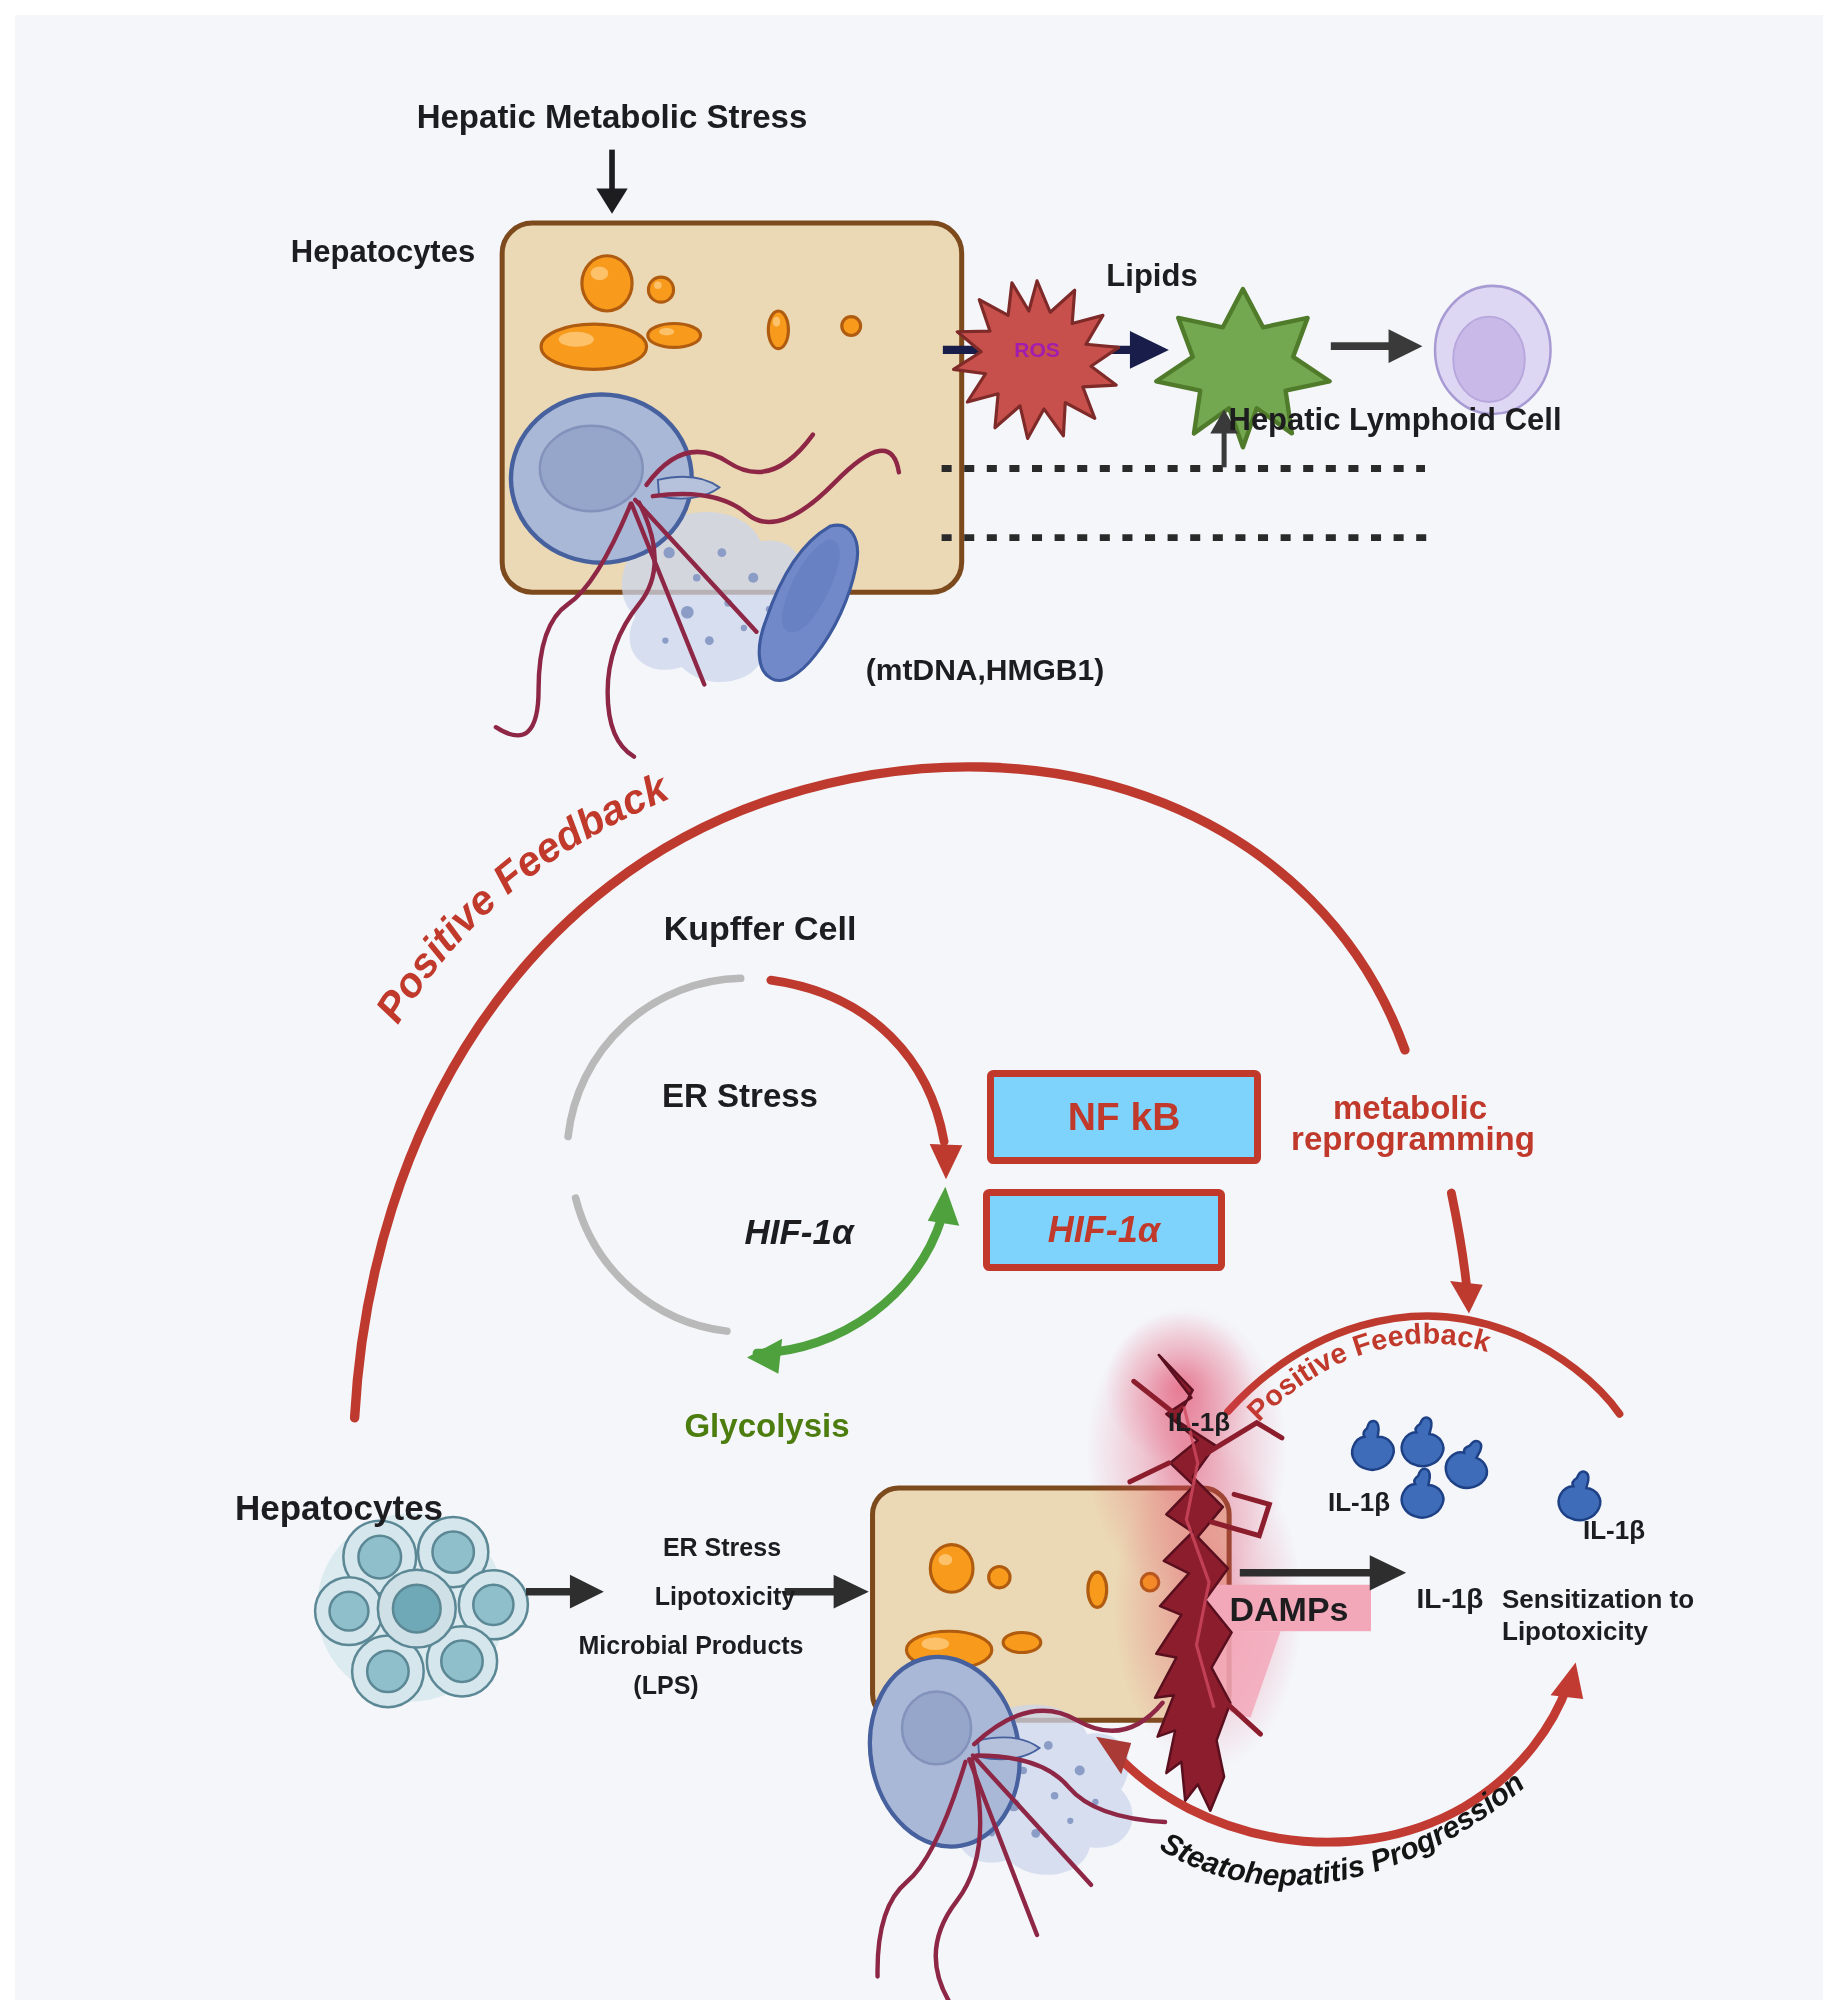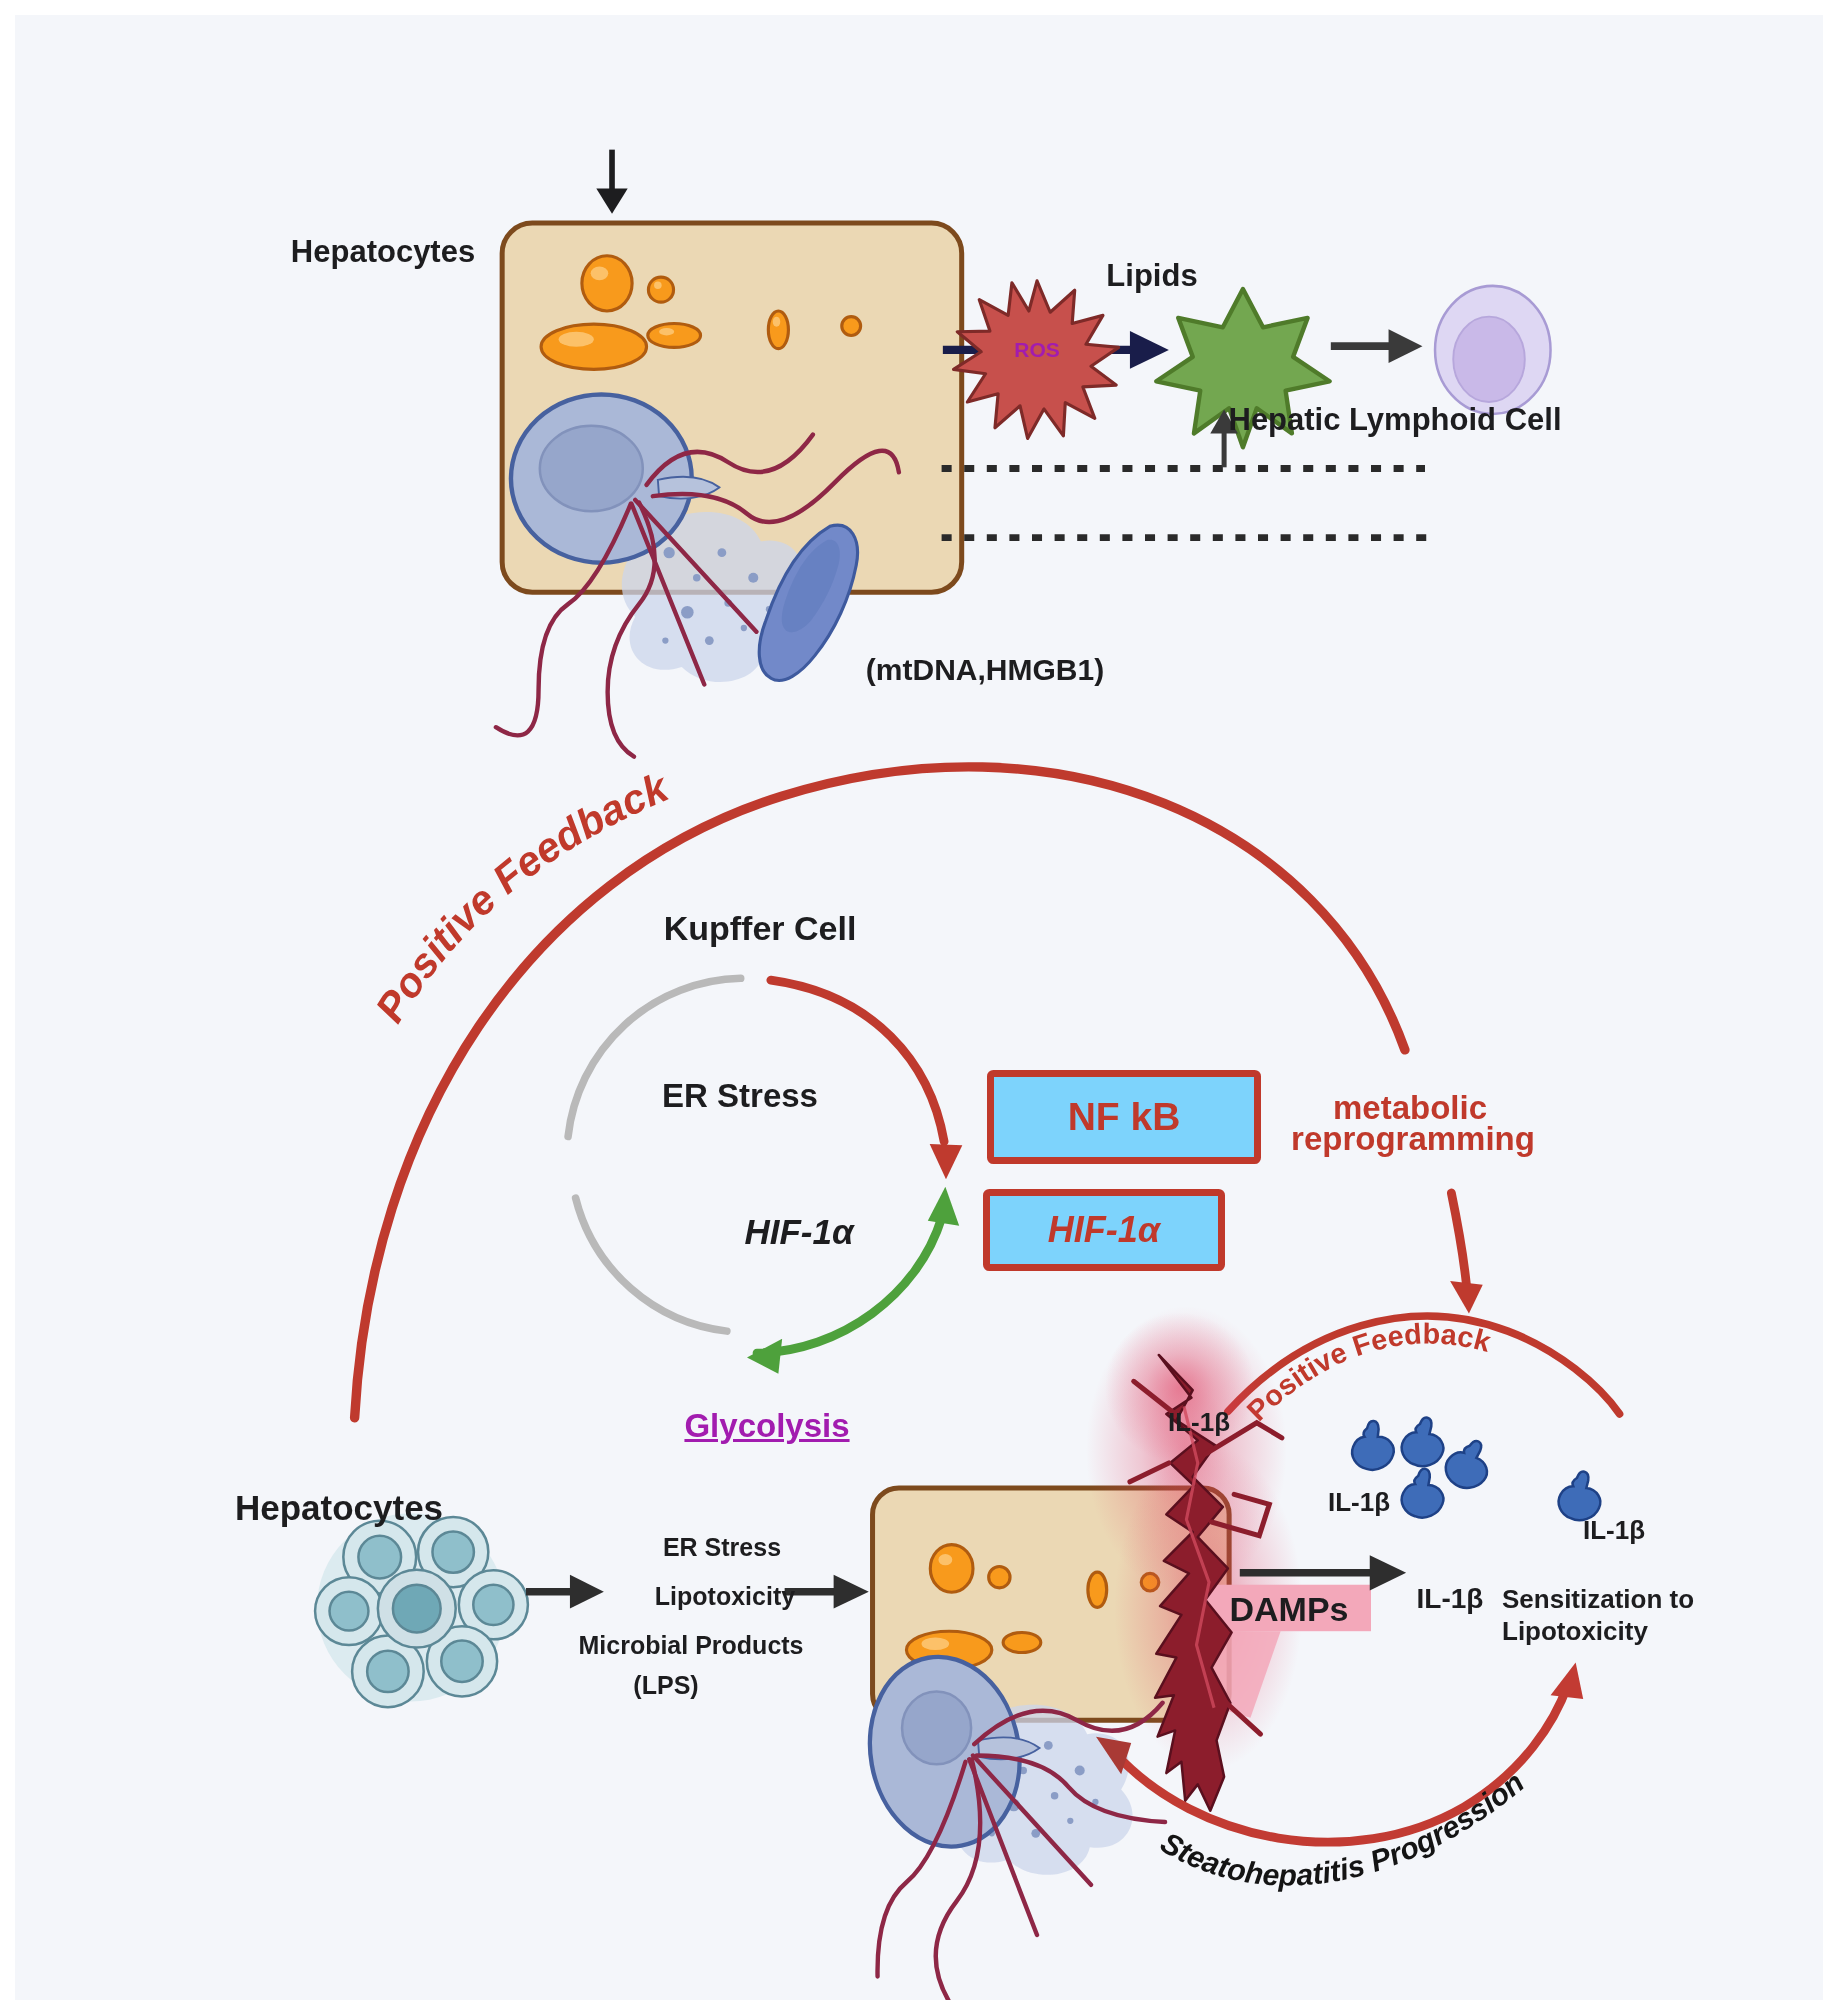--- a/index.html
+++ b/index.html
@@ -1,21 +1,21 @@
 <!DOCTYPE html>
 <html style="font-size:10px"><head>
 <meta charset="utf-8">
 <style>
   html,body{margin:0;padding:0;background:#ffffff;}
   body{width:1839px;height:2015px;position:relative;font-family:"Liberation Sans",sans-serif;}
   #canvas{position:absolute;left:15px;top:15px;width:1808px;height:1985px;background:#f4f6fa;overflow:hidden;}
   #art{position:absolute;left:0;top:0;}
   .lbl{position:absolute;transform:translate(-50%,-50%);white-space:nowrap;color:#1d1d1f;font-weight:700;text-align:center;}
   .red{color:#c0392b;}
-  .green{color:#a21caf;text-decoration:underline;}
+  .green{color:#4d7c0f;}
   .white{color:#a21caf;}
   .boxed{position:absolute;border:7.5px solid #c0392b;border-radius:6.3px;background:#7dd3fc;display:flex;align-items:center;justify-content:center;transform:none;}
   .boxed span{font-weight:700;color:#c0392b;}
   .ital{font-style:italic;}
   svg text{font-family:"Liberation Sans",sans-serif;}
 </style>
 </head>
 <body>
 
 <div id="canvas">
@@ -248,20 +248,21 @@
 
   <g fill="#3e6cb8" stroke="#1e4186" stroke-width="4">
     <use href="#blobIL" transform="translate(2185,2312) rotate(-8)"></use>
     <use href="#blobIL" transform="translate(2264,2306)"></use>
     <use href="#blobIL" transform="translate(2334,2340) rotate(14)"></use>
     <use href="#blobIL" transform="translate(2264,2388) rotate(-4)"></use>
     <use href="#blobIL" transform="translate(2514,2392)"></use>
   </g>
 </svg>
 
+<div class="lbl" style="left:597px;top:102px;font-size:33px;">Hepatic Metabolic Stress</div>
 <div class="lbl" style="left:368px;top:237px;font-size:31px;">Hepatocytes</div>
 <div class="lbl white" style="left:1022px;top:335px;font-size:21px;">ROS</div>
 <div class="lbl" style="left:1137px;top:261px;font-size:31px;">Lipids</div>
 <div class="lbl" style="left:1380px;top:405px;font-size:31px;">Hepatic Lymphoid Cell</div>
 <div class="lbl" style="left:970px;top:612px;font-size:30px;margin-top:43px;">(mtDNA,HMGB1)</div>
 
 <div class="lbl" style="left:745px;top:913px;font-size:34px;">Kupffer Cell</div>
 <div class="lbl" style="left:725px;top:1081px;font-size:33px;">ER Stress</div>
 
 <div class="lbl ital" style="left:784px;top:1217px;font-size:35px;">HIF-1α</div>

